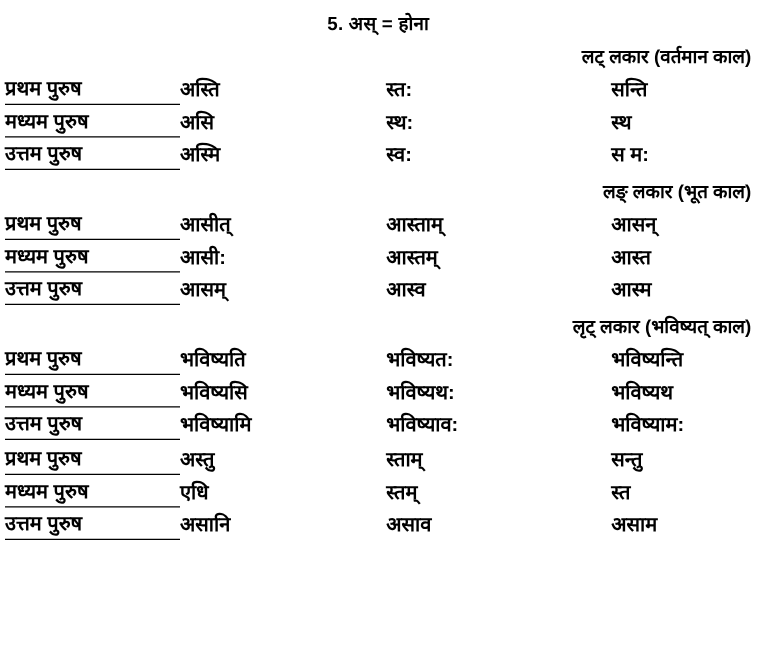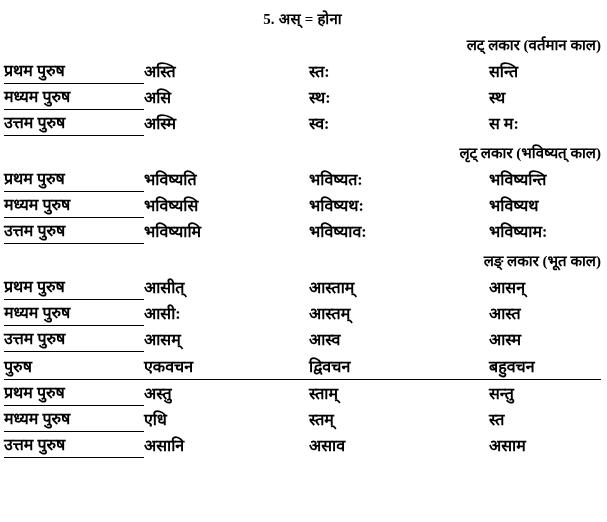--- a/index.html
+++ b/index.html
@@ -13,21 +13,20 @@
     font-family: "Liberation Sans", "DejaVu Sans", sans-serif;
     color: #000000;
     overflow: hidden;
   }
   .page {
     position: relative;
     width: 607px;
     height: 522px;
     box-sizing: border-box;
     padding: 4px 6px 8px 4px;
-    font-family: Liberation Serif, serif;
   }
   .doc-title {
     text-align: center;
     font-size: 15px;
     font-weight: bold;
     margin: 4px 0 6px 0;
     letter-spacing: 0.2px;
   }
   .section {
     margin-bottom: 2px;
@@ -101,20 +100,52 @@
           <td class="person-cell">उत्तम पुरुष</td>
           <td>अस्मि</td>
           <td>स्व:</td>
           <td>स म:</td>
         </tr>
       </tbody>
     </table>
   </div>
 
   <div class="section">
+    <div class="section-heading">लङ् लकार (भूत काल)</div>
+    <table class="conj">
+      <colgroup>
+        <col class="col-person">
+          <col class="col-sing">
+          <col class="col-dual">
+          <col class="col-plural">
+      </colgroup>
+      <tbody>
+        <tr>
+          <td class="person-cell">प्रथम पुरुष</td>
+          <td>आसीत्</td>
+          <td>आस्ताम्</td>
+          <td>आसन्</td>
+        </tr>
+        <tr>
+          <td class="person-cell">मध्यम पुरुष</td>
+          <td>आसी:</td>
+          <td>आस्तम्</td>
+          <td>आस्त</td>
+        </tr>
+        <tr>
+          <td class="person-cell">उत्तम पुरुष</td>
+          <td>आसम्</td>
+          <td>आस्व</td>
+          <td>आस्म</td>
+        </tr>
+      </tbody>
+    </table>
+  </div>
+
+  <div class="section">
     <div class="section-heading">लृट् लकार (भविष्यत् काल)</div>
     <table class="conj">
       <colgroup>
         <col class="col-person">
           <col class="col-sing">
           <col class="col-dual">
           <col class="col-plural">
       </colgroup>
       <tbody>
         <tr>
@@ -133,66 +164,28 @@
           <td class="person-cell">उत्तम पुरुष</td>
           <td>भविष्यामि</td>
           <td>भविष्याव:</td>
           <td>भविष्याम:</td>
         </tr>
       </tbody>
     </table>
   </div>
 
   <div class="section">
-    <div class="section-heading">लङ् लकार (भूत काल)</div>
-    <table class="conj">
-      <colgroup>
-        <col class="col-person">
-          <col class="col-sing">
-          <col class="col-dual">
-          <col class="col-plural">
-      </colgroup>
-      <tbody>
-        <tr>
-          <td class="person-cell">प्रथम पुरुष</td>
-          <td>आसीत्</td>
-          <td>आस्ताम्</td>
-          <td>आसन्</td>
-        </tr>
-        <tr>
-          <td class="person-cell">मध्यम पुरुष</td>
-          <td>आसी:</td>
-          <td>आस्तम्</td>
-          <td>आस्त</td>
-        </tr>
-        <tr>
-          <td class="person-cell">उत्तम पुरुष</td>
-          <td>आसम्</td>
-          <td>आस्व</td>
-          <td>आस्म</td>
-        </tr>
-      </tbody>
-    </table>
-  </div>
-
-  <div class="section">
-    <table class="conj">
-      <colgroup>
-        <col class="col-person">
-          <col class="col-sing">
-          <col class="col-dual">
-          <col class="col-plural">
-      </colgroup>
-      <tbody>
-        <tr class="header-row">
-          <td class="header-cell">पुरुष</td>
-          <td class="header-cell">एकवचन</td>
-          <td class="header-cell">द्विवचन</td>
-          <td class="header-cell">बहुवचन</td>
-        </tr>
+    <table class="conj">
+      <colgroup>
+        <col class="col-person">
+          <col class="col-sing">
+          <col class="col-dual">
+          <col class="col-plural">
+      </colgroup>
+      <tbody>
         <tr>
           <td class="person-cell">प्रथम पुरुष</td>
           <td>अस्तु</td>
           <td>स्ताम्</td>
           <td>सन्तु</td>
         </tr>
         <tr>
           <td class="person-cell">मध्यम पुरुष</td>
           <td>एधि</td>
           <td>स्तम्</td>

